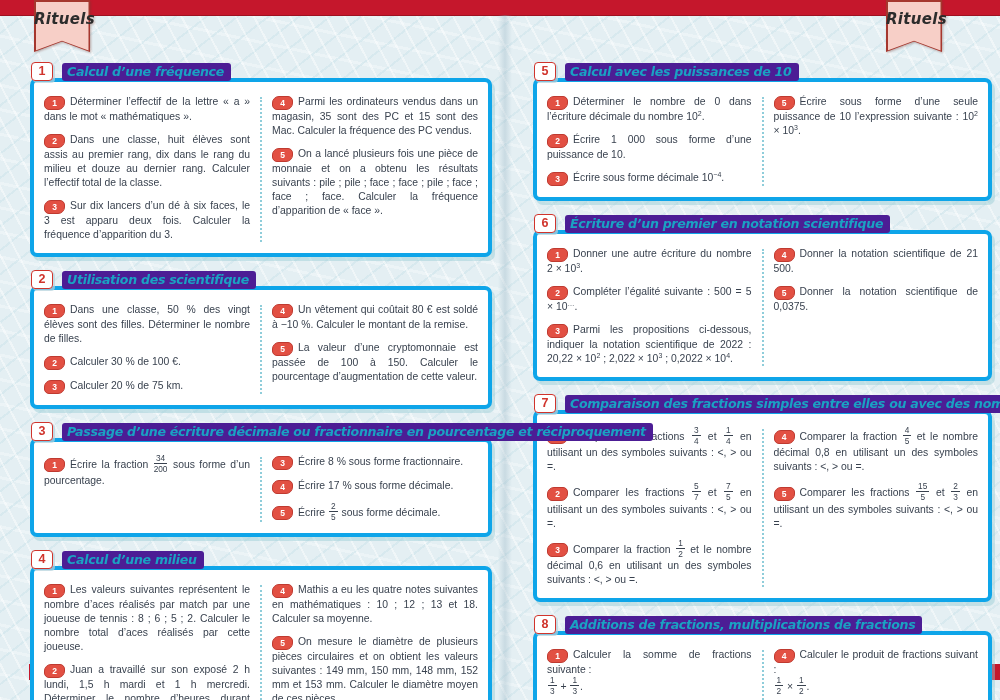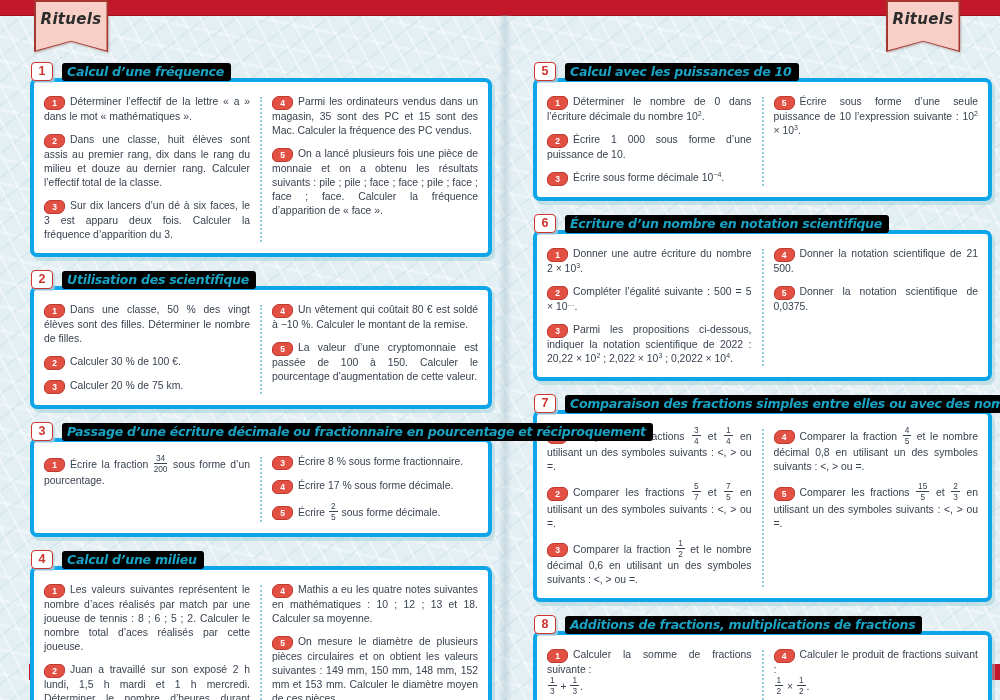--- a/index.html
+++ b/index.html
@@ -9,40 +9,40 @@
     background-color:#e4eff3;
     background-image:
       repeating-linear-gradient(62deg, rgba(255,255,255,0.45) 0 2px, rgba(255,255,255,0) 2px 16px),
       repeating-linear-gradient(-38deg, rgba(203,227,234,0.5) 0 2px, rgba(255,255,255,0) 2px 19px),
       repeating-linear-gradient(12deg, rgba(255,255,255,0.3) 0 3px, rgba(255,255,255,0) 3px 24px);
   }
   .topbar{position:absolute;top:0;left:0;width:1000px;height:15px;background:#c5172c;border-bottom:1px solid #9e1120;}
   .center-fold{position:absolute;top:15px;left:498px;width:14px;height:685px;
     background:linear-gradient(90deg, rgba(160,190,200,0) 0%, rgba(150,180,195,0.35) 50%, rgba(160,190,200,0) 100%);}
   
-  .banner{position:absolute;top:0;width:74px;height:52px;filter:drop-shadow(1px 1px 1px rgba(120,60,50,.4));}
+  .banner{position:absolute;top:0;width:56px;height:52px;filter:drop-shadow(1px 1px 1px rgba(120,60,50,.4));}
   .banner .b-outer{position:absolute;inset:0;background:#a5372e;
     clip-path:polygon(0 0,100% 0,100% 100%,50% 80%,0 100%);}
   .banner .b-inner{position:absolute;inset:1.5px;background:#f7cfc7;
     clip-path:polygon(0 0,100% 0,100% 100%,50% 80%,0 100%);}
   .banner .b-label{position:absolute;top:10px;left:0;width:100%;text-align:center;
     font-family:"DejaVu Sans",sans-serif;font-weight:700;font-style:italic;font-size:15px;color:#2c2c2c;letter-spacing:.3px;}
   .banner-left{left:34px;}
   .banner-right{left:886px;}
   
   .page{position:absolute;top:62px;display:flex;flex-direction:column;}
   .page-left{left:30px;width:462px;}
   .page-right{left:533px;width:459px;}
   
   .section{margin-bottom:13px;}
   .section-header{display:flex;align-items:flex-end;gap:9px;position:relative;z-index:2;margin-bottom:-3px;padding-left:1px;}
   .section-num{flex:0 0 auto;width:20px;height:17px;background:#fff;border:1.6px solid #d0342c;border-radius:4px;
     box-shadow:2px 2px 0 rgba(180,210,220,.7);color:#d0342c;font-weight:700;font-size:12.5px;line-height:17px;text-align:center;}
   .section-title{font-family:"DejaVu Sans",sans-serif;font-weight:700;font-style:italic;font-size:12.6px;letter-spacing:-0.3px;
-    color:#1aa2c3;background:#000000;padding:1px 7px 2px 5px;border-radius:3px;white-space:nowrap;}
+    color:#1aa2c3;background:#4c1d95;padding:1px 7px 2px 5px;border-radius:3px;white-space:nowrap;}
   .section-box{position:relative;z-index:1;background:#ffffff;border:4px solid #0ea5e9;border-radius:7px;
     box-shadow:3px 4px 0 rgba(151,203,213,.45);display:flex;padding:13px 10px 9px 10px;}
   .col{flex:1 1 0;min-width:0;}
   .col-divider{flex:0 0 0;border-left:2px dotted #8fcdda;margin:2px 10px;}
   .item{margin:0 0 9px 0;font-size:10.4px;line-height:1.34;color:#39424f;text-align:justify;}
   .item:last-child{margin-bottom:2px;}
   .badge{display:inline-block;min-width:17px;height:12px;padding:0 1px;background:#e25043;border:1.5px solid #bf3a30;
     border-radius:7px 5px 7px 5px;color:#fff;font-weight:700;font-size:8.5px;line-height:12px;text-align:center;
     margin-right:5px;vertical-align:-1px;}
   sup{font-size:7px;line-height:0;}
@@ -173,21 +173,21 @@
       <div class="col-divider"></div>
       <div class="col col-right">
           <p class="item"><span class="badge">5</span>Écrire sous forme d’une seule puissance de 10 l’expression suivante : 10<sup>2</sup> × 10<sup>3</sup>.</p>
         </div>
     </div>
   </section>
 
   <section class="section">
     <div class="section-header">
       <span class="section-num">6</span>
-      <span class="section-title">Écriture d’un nombre en notation scientifique</span>
+      <span class="section-title">Écriture d’un premier en notation scientifique</span>
     </div>
     <div class="section-box">
       <div class="col col-left">
           <p class="item"><span class="badge">1</span>Donner une autre écriture du nombre 2 × 10<sup>3</sup>.</p>
           <p class="item"><span class="badge">2</span>Compléter l’égalité suivante : 500 = 5 × 10<sup>…</sup>.</p>
           <p class="item"><span class="badge">3</span>Parmi les propositions ci-dessous, indiquer la notation scientifique de 2022 : 20,22 × 10<sup>2</sup> ; 2,022 × 10<sup>3</sup> ; 0,2022 × 10<sup>4</sup>.</p>
         </div>
       <div class="col-divider"></div>
       <div class="col col-right">
           <p class="item"><span class="badge">4</span>Donner la notation scientifique de 21 500.</p>

